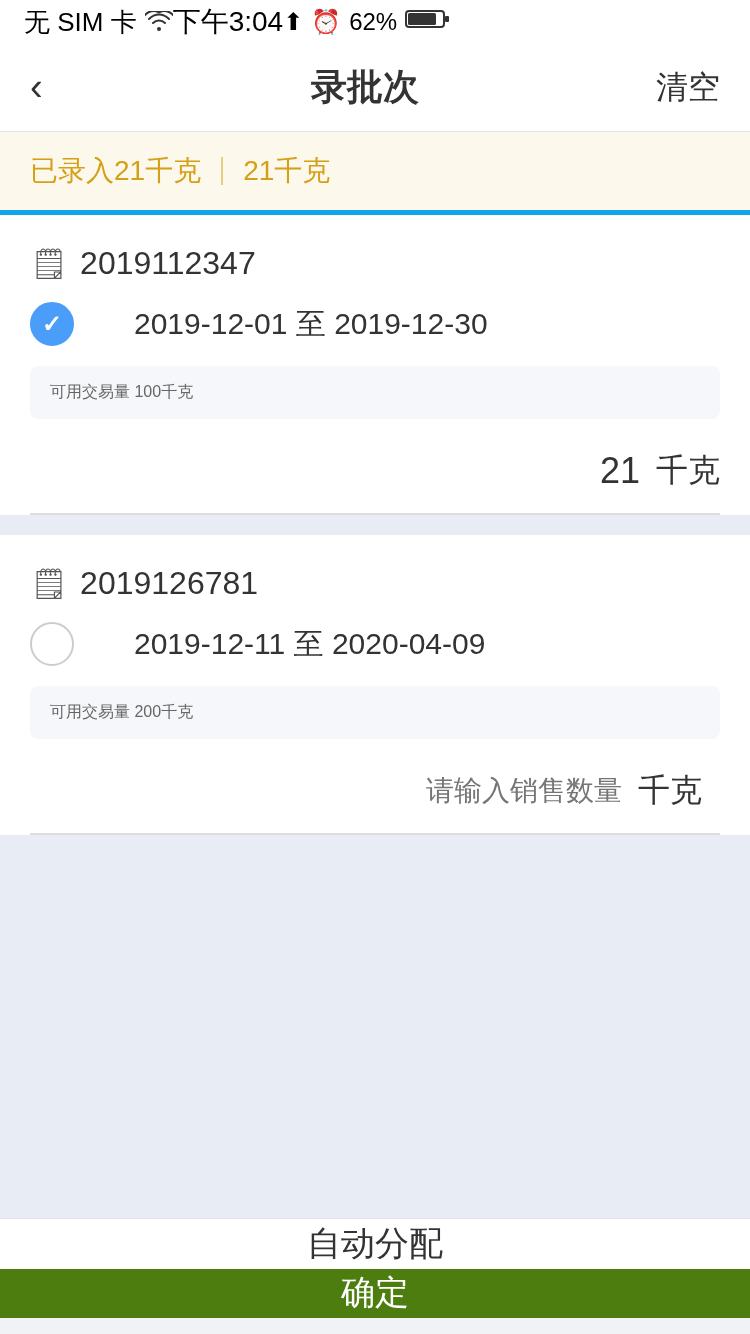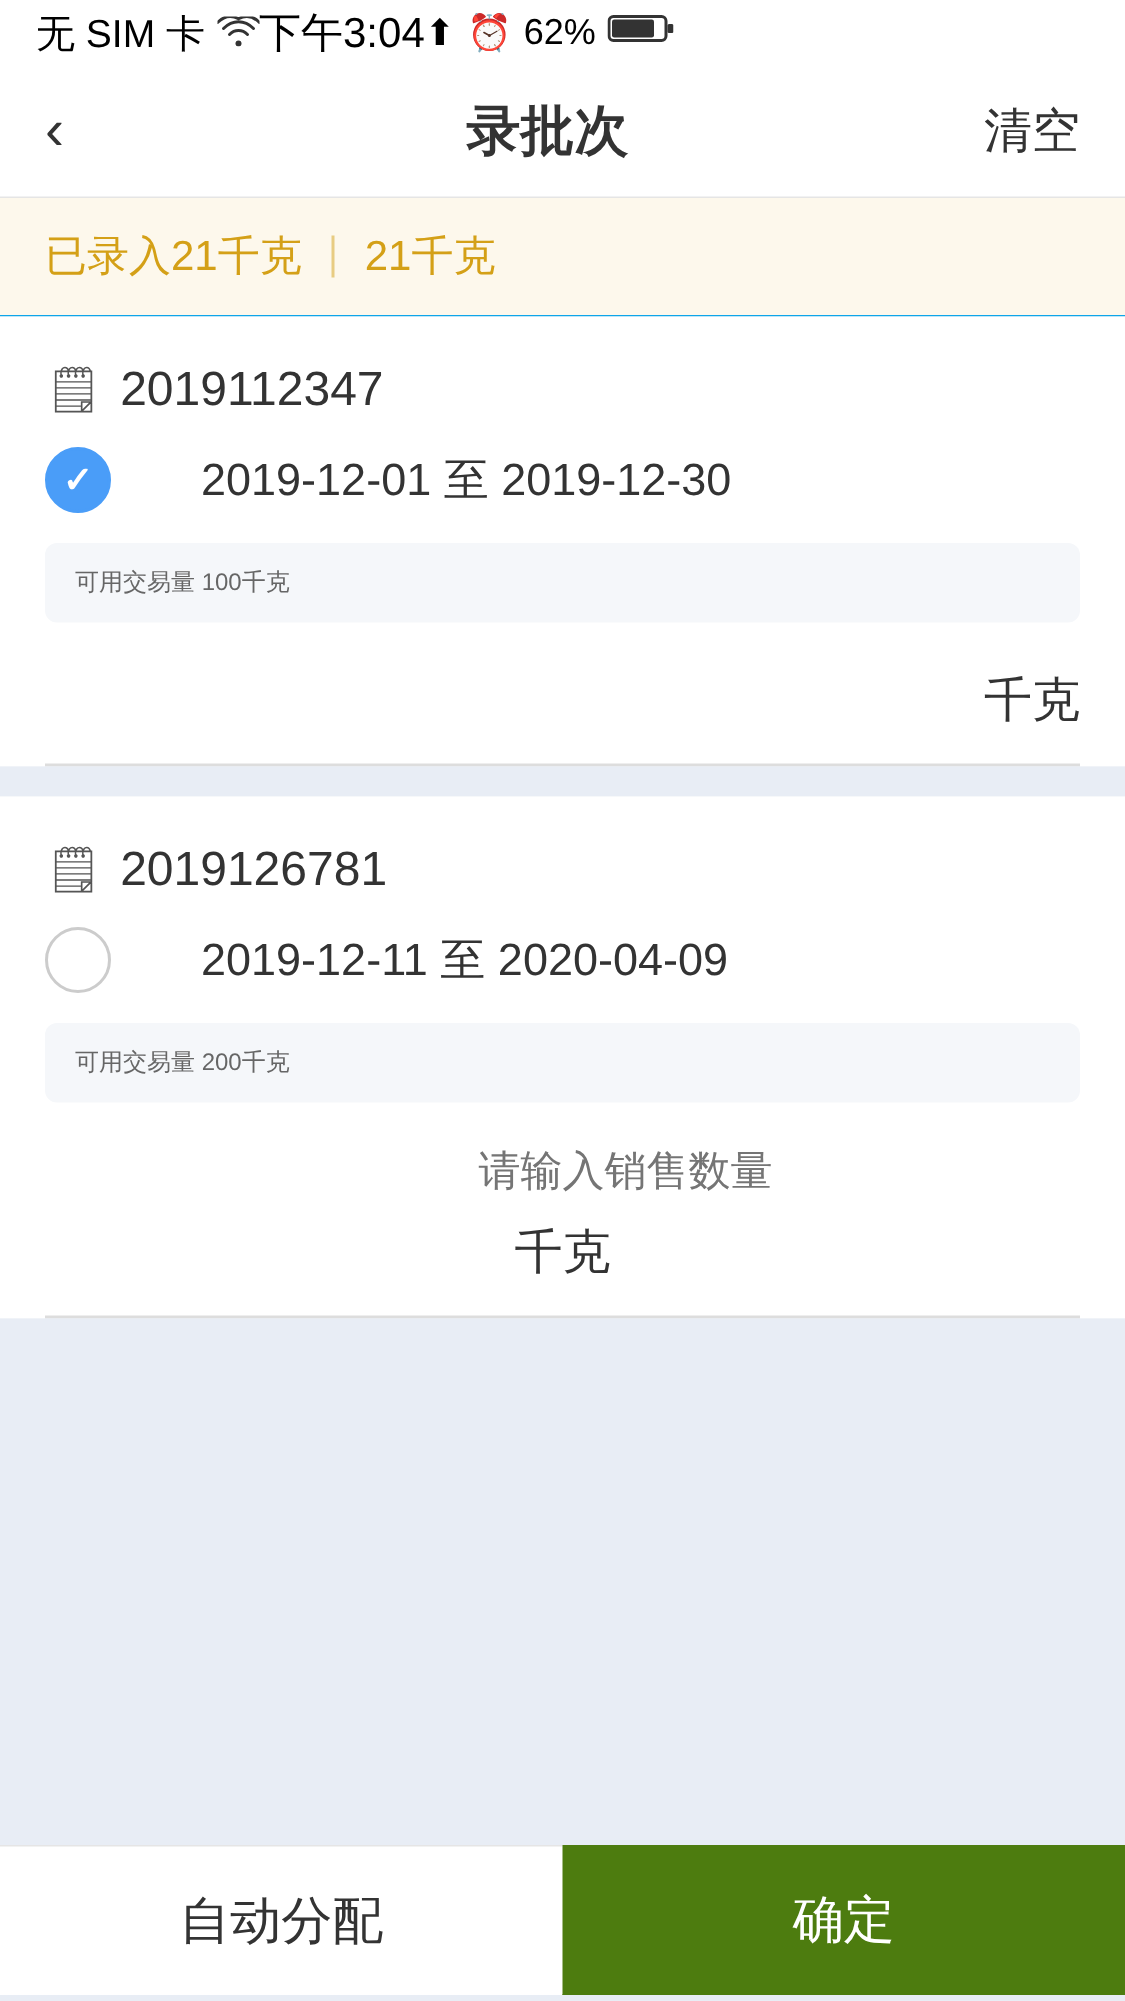--- a/index.html
+++ b/index.html
@@ -69,21 +69,21 @@
       text-align: right;
     }
 
     
     .info-banner {
       background: #fdf8ec;
       padding: 20px 30px;
       display: flex;
       align-items: center;
       gap: 20px;
-      border-bottom: 1px solid #0ea5e9;
+      border-bottom: 5px solid #0ea5e9;
     }
     .info-banner-text {
       font-size: 28px;
       color: #d4a017;
     }
     .info-banner-divider {
       width: 2px;
       height: 28px;
       background: #d4a017;
       opacity: 0.5;
@@ -187,40 +187,40 @@
     }
 
     
     .batch-input-placeholder {
       font-size: 28px;
       color: #ccc;
     }
     .batch-amount-row-2 {
       display: flex;
       align-items: center;
-      justify-content: flex-start;
-      padding: 10px 30px 20px;
+      justify-content: flex-end;
+      padding: 10px 48px 20px;
       gap: 16px;
-      flex-direction: column;
     }
 
     
     .empty-area {
       background: #e8edf5;
       flex: 1;
       min-height: 480px;
     }
 
     
     .bottom-bar {
       position: fixed;
-      bottom: 4px;
+      bottom: 16px;
       width: 750px;
       height: 100px;
       display: flex;
+      flex-direction: column;
     }
     .btn-auto {
       flex: 1;
       background: #fff;
       border: none;
       font-size: 34px;
       color: #333;
       display: flex;
       align-items: center;
       justify-content: center;
@@ -285,20 +285,21 @@
   <div class="batch-header">
     <span class="batch-icon">🗒</span>
     <span class="batch-id">2019112347</span>
   </div>
   <div class="batch-date-row">
     <div class="radio-circle checked"></div>
     <span class="batch-date">2019-12-01 至 2019-12-30</span>
   </div>
   <div class="batch-available">可用交易量 100千克</div>
   <div class="batch-amount-row">
+    <input class="amount-input" type="text" value="21" style="">
     <span class="amount-unit">千克</span>
   </div>
   <div class="amount-underline"></div>
 </div>
 
 <div class="section-divider"></div>
 
 <div class="batch-card">
   <div class="batch-header">
     <span class="batch-icon">🗒</span>

